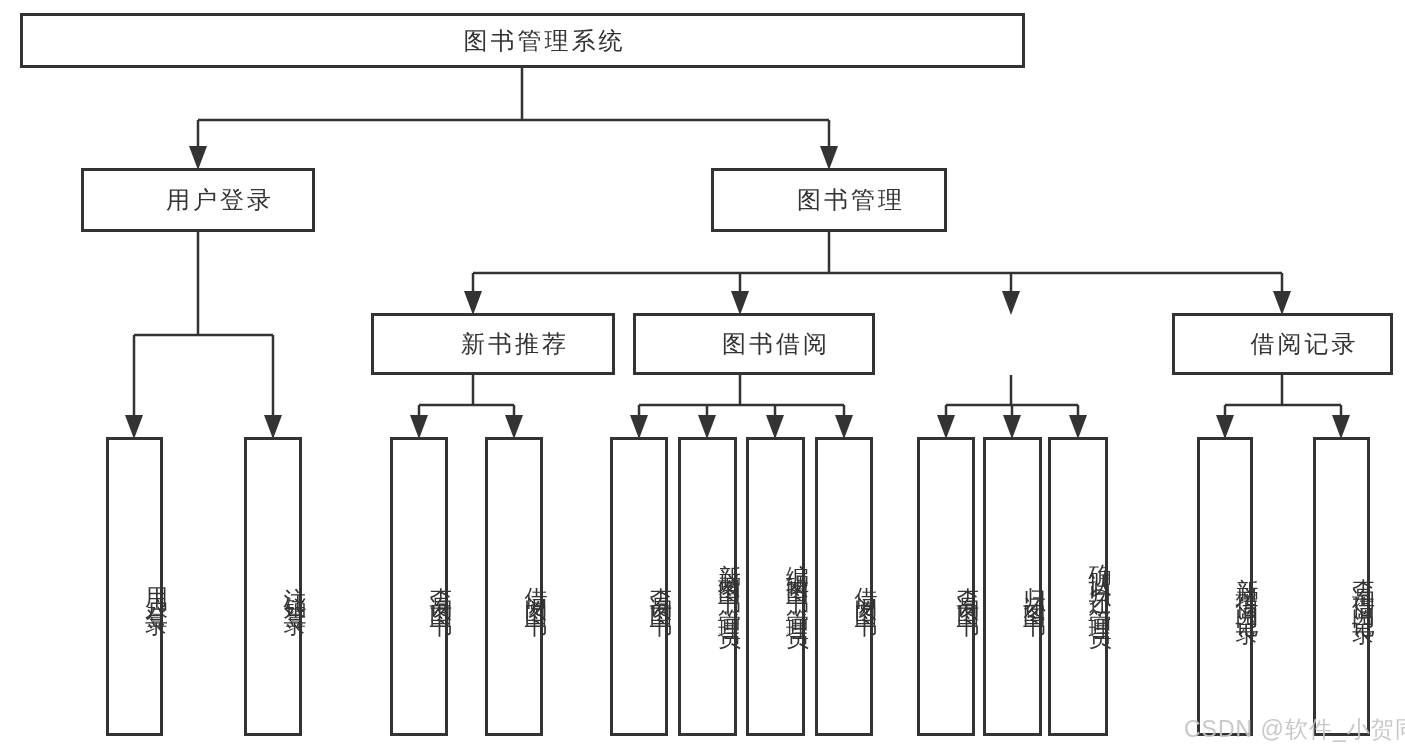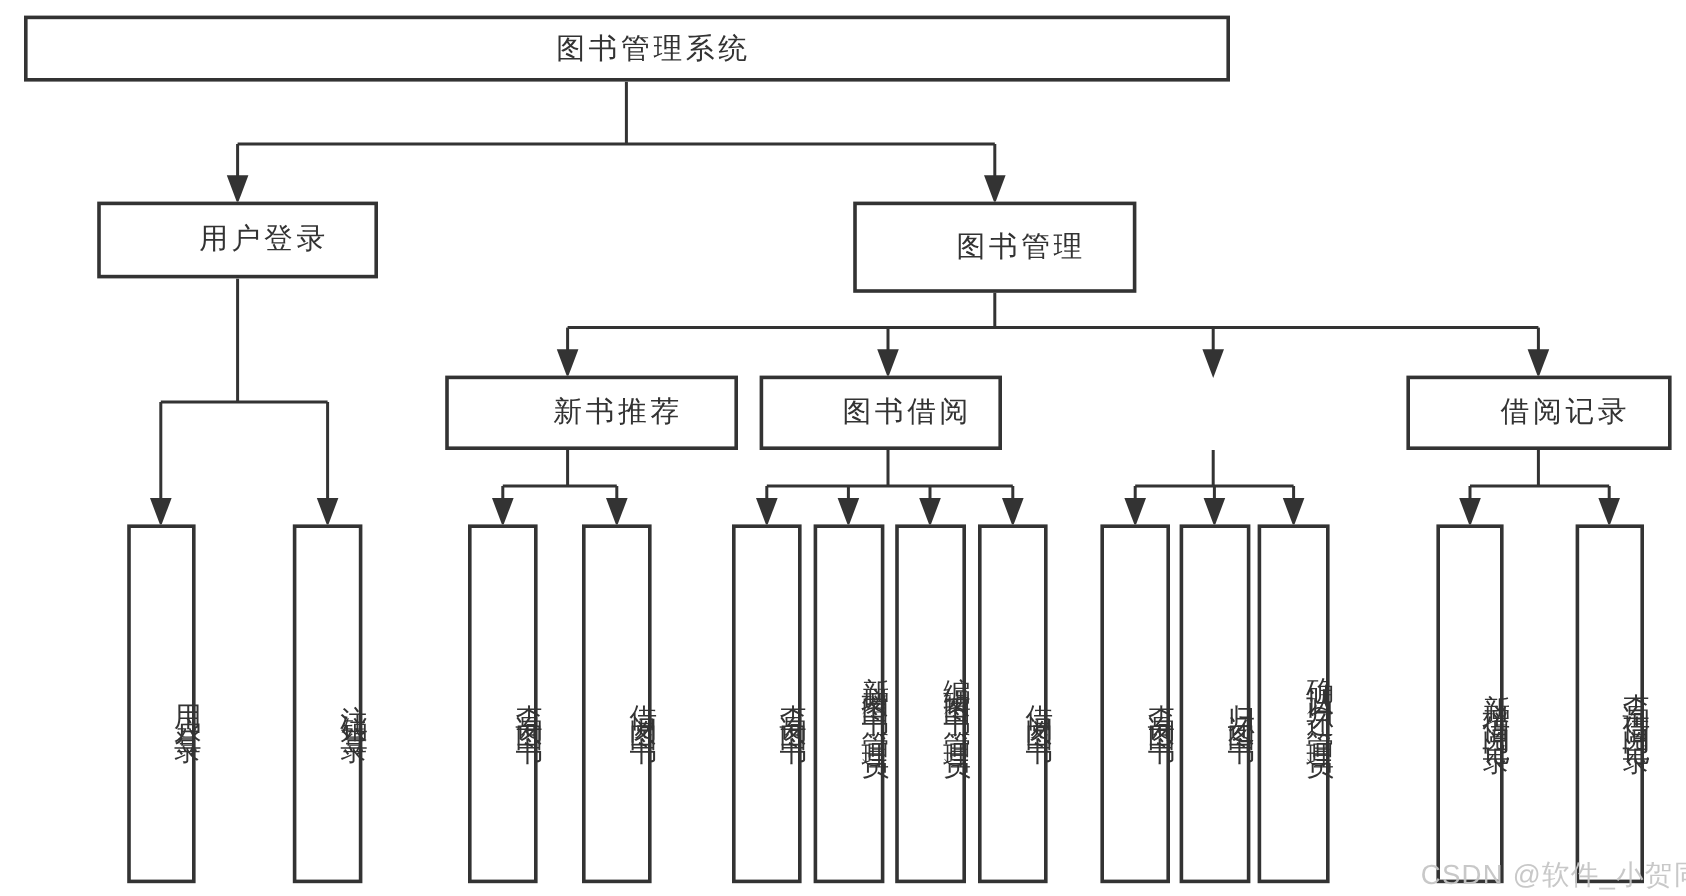--- a/index.html
+++ b/index.html
@@ -124,28 +124,28 @@
     <polygon class="ahead" points="1332,415 1350,415 1341,439"></polygon>
   </svg>
 
   <div class="node hnode" style="left:20px; top:13px; width:1005px; height:55px;">
     <span class="lbl">图书管理系统</span>
   </div>
 
   <div class="node hnode" style="left:81px; top:168px; width:234px; height:64px;">
     <span class="lbl">用户登录</span>
   </div>
-  <div class="node hnode" style="left:711px; top:168px; width:236px; height:76px;">
+  <div class="node hnode" style="left:711px; top:168px; width:236px; height:64px;">
     <span class="lbl">图书管理</span>
   </div>
 
   <div class="node hnode" style="left:371px; top:313px; width:244px; height:62px;">
     <span class="lbl">新书推荐</span>
   </div>
-  <div class="node hnode" style="left:633px; top:313px; width:202px; height:62px;">
+  <div class="node hnode" style="left:633px; top:313px; width:242px; height:62px;">
     <span class="lbl">图书借阅</span>
   </div>
   <div class="node hnode" style="left:1172px; top:313px; width:221px; height:62px;">
     <span class="lbl">借阅记录</span>
   </div>
 
   <div class="node vnode" style="left:106px; width:57px;">
     <span class="lbl">用户登录</span>
   </div>
   <div class="node vnode" style="left:244px; width:58px;">

